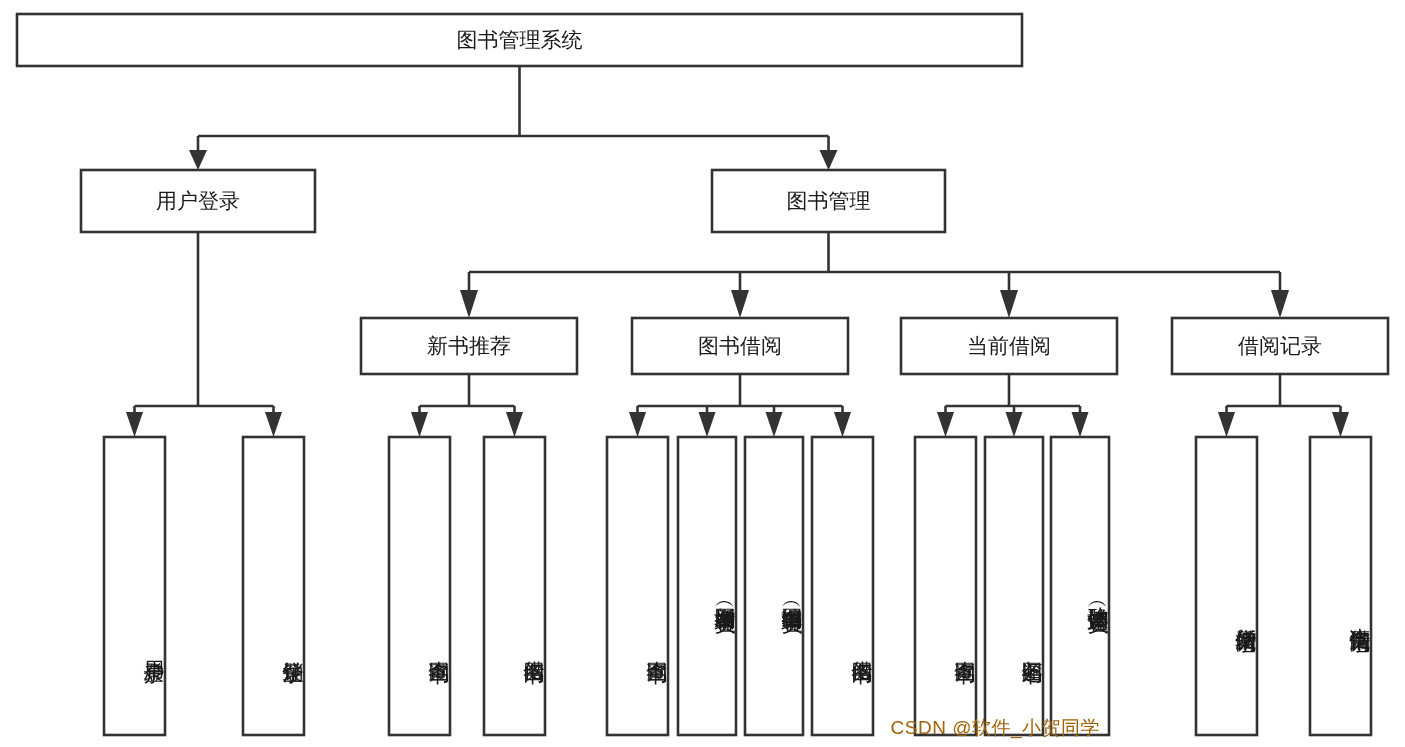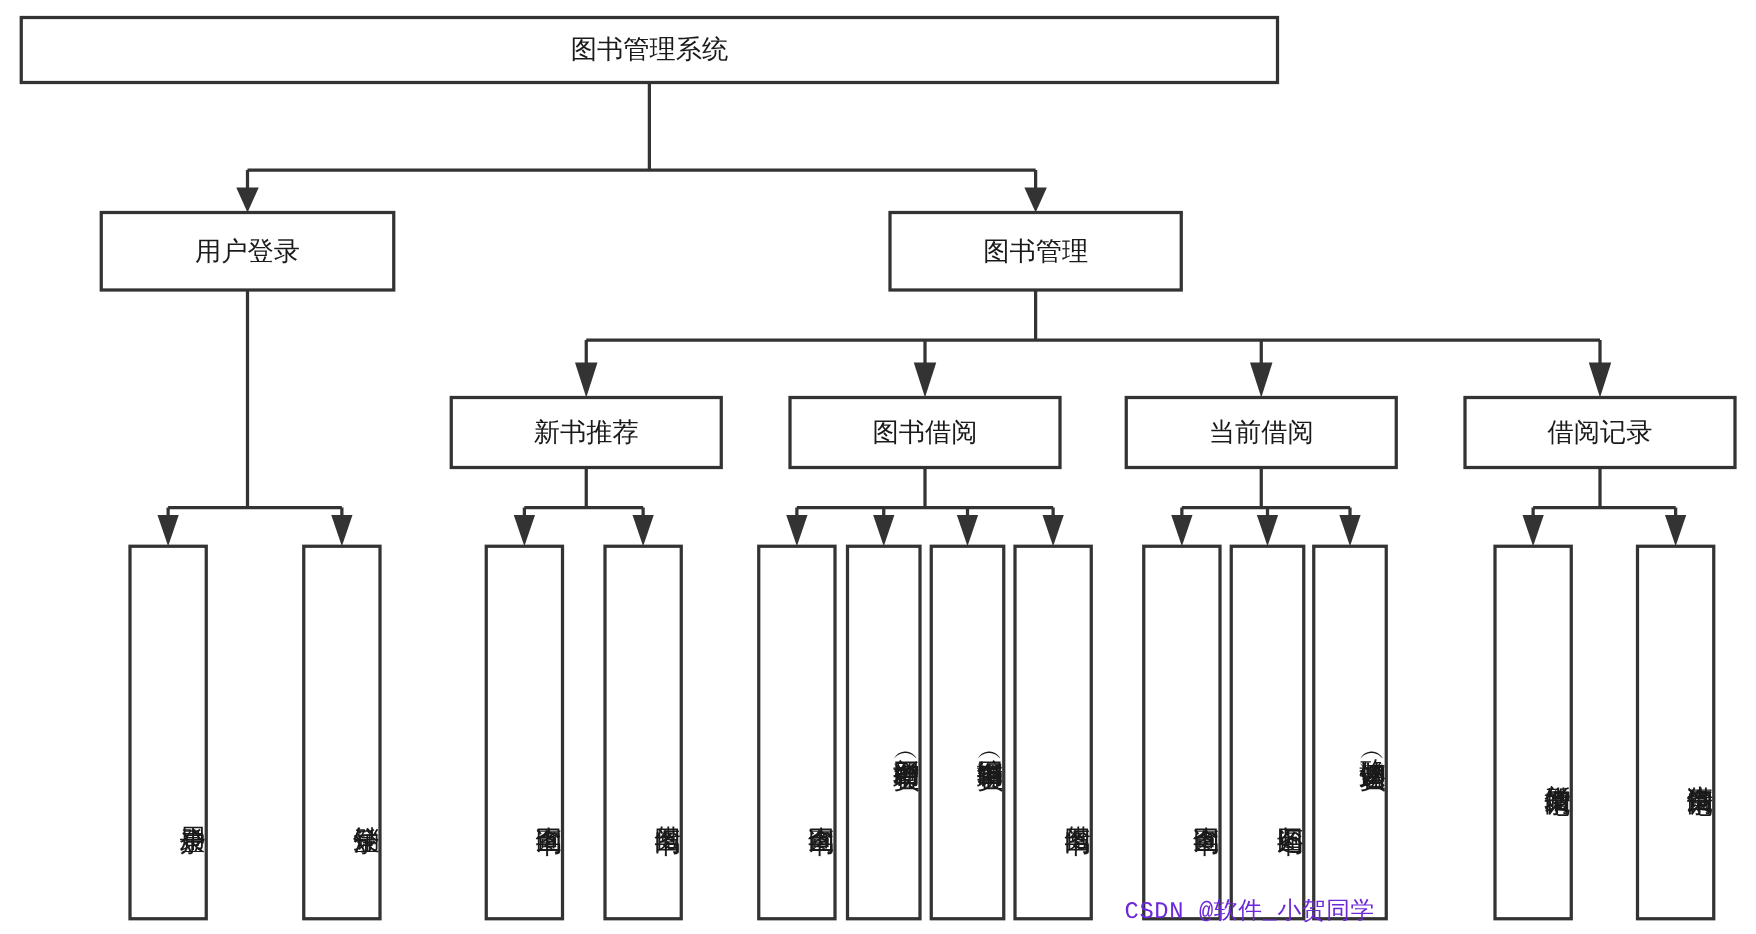--- a/index.html
+++ b/index.html
@@ -44,23 +44,23 @@
     font-family: "DejaVu Sans", "Liberation Sans", sans-serif;
     font-size: 21px;
     fill: #1a1a1a;
     text-anchor: middle;
     dominant-baseline: middle;
   }
   .watermark {
     position: absolute;
     right: 10px;
     bottom: 6px;
-    font-family: Liberation Mono, monospace;
+    font-family: Liberation Sans, sans-serif;
     font-size: 19px;
-    color: #6d28d9;
+    color: #a16207;
     letter-spacing: 0.5px;
     white-space: nowrap;
     pointer-events: none;
   }
   .vlabel-wrap {
     position: absolute;
     display: flex;
     align-items: flex-start;
     justify-content: center;
     writing-mode: vertical-rl;

